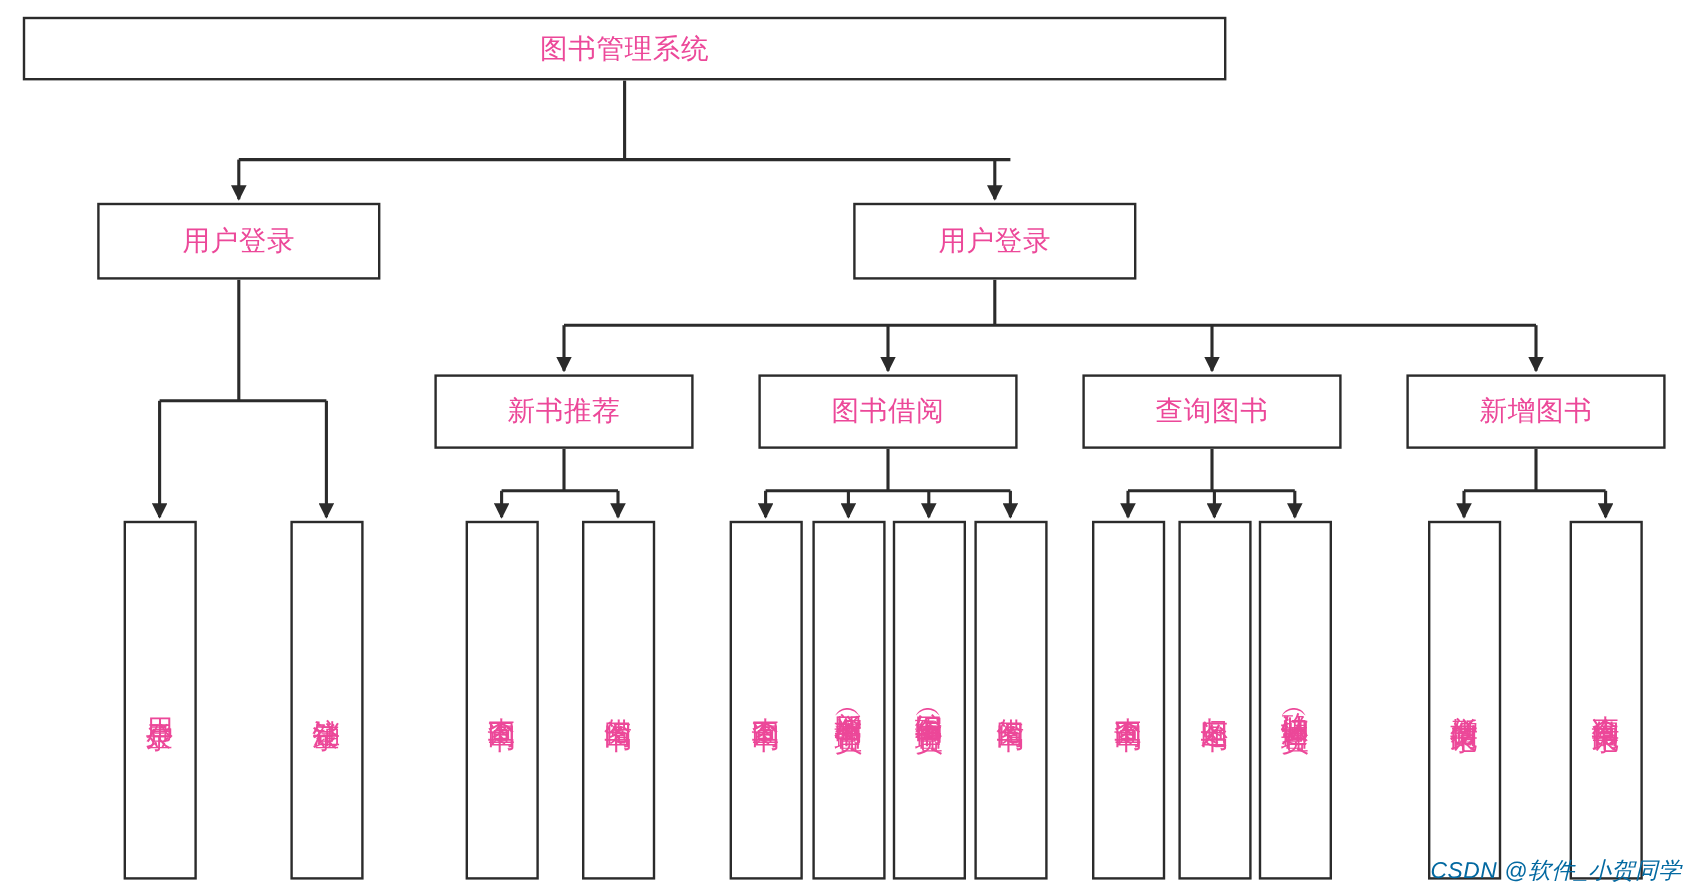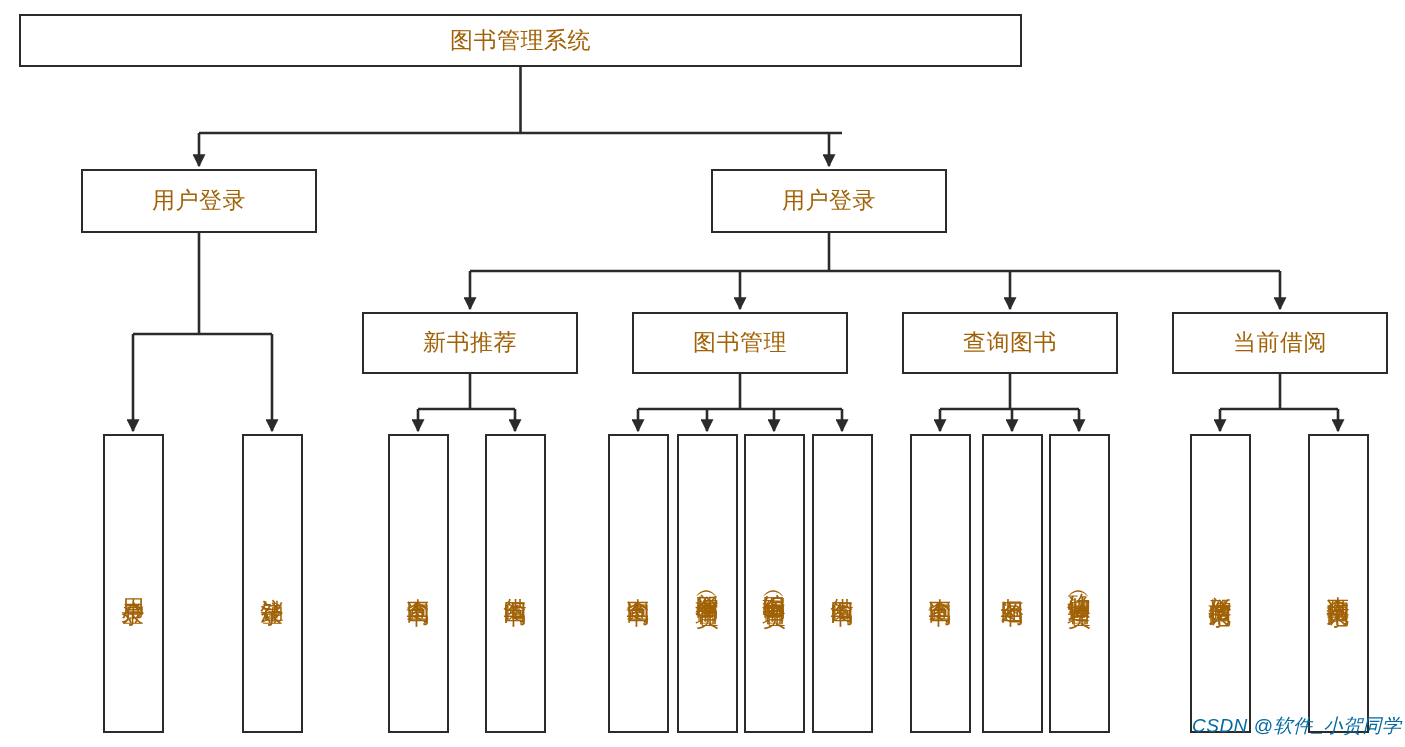--- a/index.html
+++ b/index.html
@@ -26,21 +26,21 @@
     pointer-events: none;
   }
   .node {
     position: absolute;
     box-sizing: border-box;
     background: #ffffff;
     border: 2.5px solid #2b2b2b;
     display: flex;
     align-items: center;
     justify-content: center;
-    color: #a16207;
+    color: #ec4899;
   }
   .node.h {
     
   }
   .node.h .lbl {
     font-size: 23px;
     line-height: 1.1;
     letter-spacing: 0.5px;
     white-space: nowrap;
   }
@@ -128,27 +128,27 @@
     <span class="lbl">用户登录</span>
   </div>
   <div class="node h" style="left:711px; top:169px; width:236px; height:64px;">
     <span class="lbl">用户登录</span>
   </div>
 
   <div class="node h" style="left:362px; top:312px; width:216px; height:62px;text-align:center;">
     <span class="lbl">新书推荐</span>
   </div>
   <div class="node h" style="left:632px; top:312px; width:216px; height:62px;">
-    <span class="lbl">图书管理</span>
+    <span class="lbl">图书借阅</span>
   </div>
   <div class="node h" style="left:902px; top:312px; width:216px; height:62px;">
     <span class="lbl">查询图书</span>
   </div>
   <div class="node h" style="left:1172px; top:312px; width:216px; height:62px;">
-    <span class="lbl">当前借阅</span>
+    <span class="lbl">新增图书</span>
   </div>
 
   <div class="node v" style="left:103px; top:434px; width:61px; height:299px;">
     <span class="lbl">用户登录</span>
   </div>
   <div class="node v" style="left:242px; top:434px; width:61px; height:299px;">
     <span class="lbl">注销登录</span>
   </div>
   <div class="node v" style="left:388px; top:434px; width:61px; height:299px;">
     <span class="lbl">查询图书</span>

